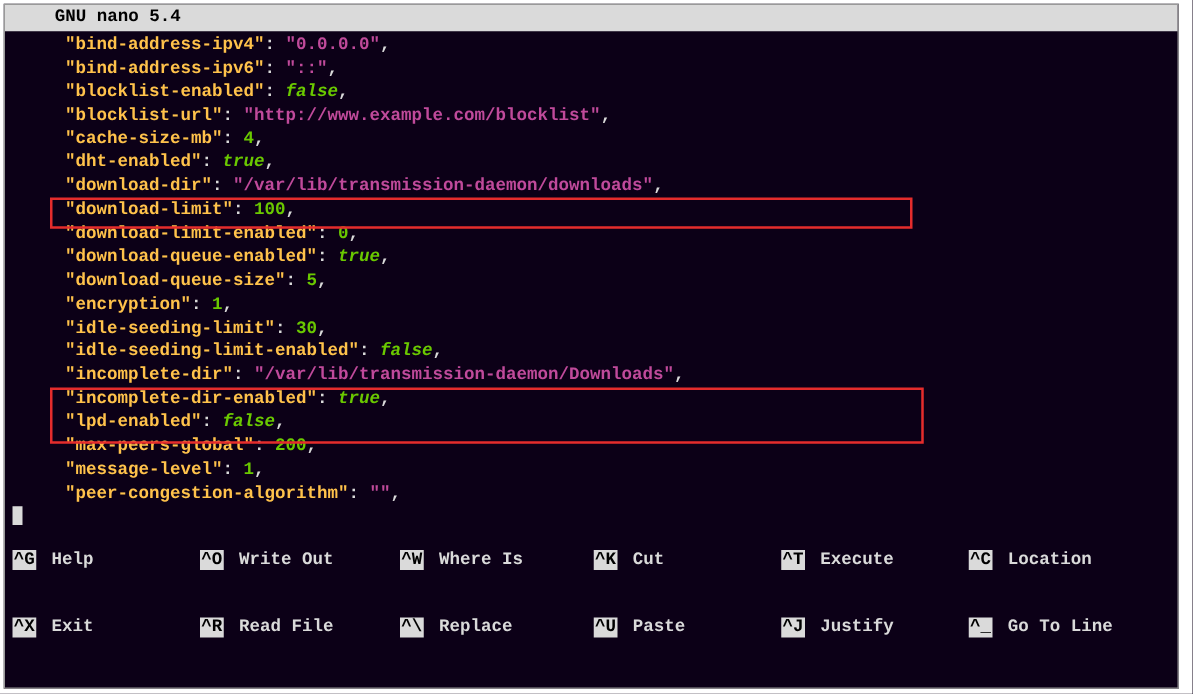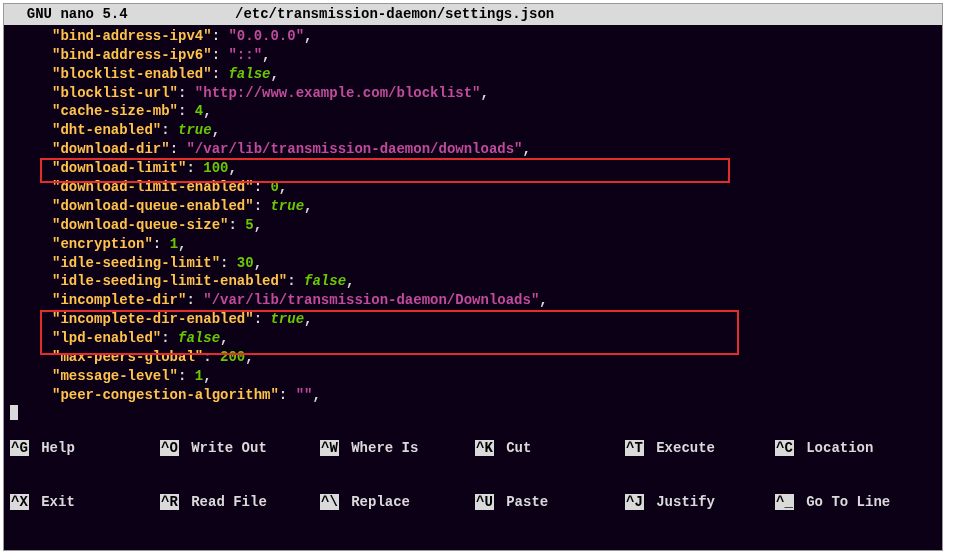--- a/index.html
+++ b/index.html
@@ -21,21 +21,21 @@
       background: #0c0017;
       width: 940px;
       height: 548px;
       margin: 3px;
       border: 1px solid #999;
       position: relative;
     }
     .titlebar {
       background: #dadada;
       color: #000;
-      padding: 1px 6px;
+      padding: 1px 23px;
       display: flex;
       white-space: pre;
       align-items: flex-end;
     }
     .titlebar .tb-left { width: 225px; }
     .editor {
       padding: 2px 8px 2px 8px;
       white-space: pre;
     }
     .line {
@@ -77,21 +77,20 @@
     .help-cell { display: inline-block; }
     .help-cell .kbd { margin-right: 4px; }
   </style>
 </head>
 <body>
 
 <div class="terminal">
 
   <div class="titlebar">
     <span class="tb-left">  GNU nano 5.4</span>
-    <span>/etc/transmission-daemon/settings.json</span>
   </div>
 
   <div class="editor" id="editor"><div class="line"><span class="key">"bind-address-ipv4"</span><span class="punct">: </span><span class="str">"0.0.0.0"</span><span class="punct">,</span></div><div class="line"><span class="key">"bind-address-ipv6"</span><span class="punct">: </span><span class="str">"::"</span><span class="punct">,</span></div><div class="line"><span class="key">"blocklist-enabled"</span><span class="punct">: </span><span class="bool">false</span><span class="punct">,</span></div><div class="line"><span class="key">"blocklist-url"</span><span class="punct">: </span><span class="str">"http://www.example.com/blocklist"</span><span class="punct">,</span></div><div class="line"><span class="key">"cache-size-mb"</span><span class="punct">: </span><span class="num">4</span><span class="punct">,</span></div><div class="line"><span class="key">"dht-enabled"</span><span class="punct">: </span><span class="bool">true</span><span class="punct">,</span></div><div class="line"><span class="key">"download-dir"</span><span class="punct">: </span><span class="str">"/var/lib/transmission-daemon/downloads"</span><span class="punct">,</span></div><div class="line"><span class="key">"download-limit"</span><span class="punct">: </span><span class="num">100</span><span class="punct">,</span></div><div class="line"><span class="key">"download-limit-enabled"</span><span class="punct">: </span><span class="num">0</span><span class="punct">,</span></div><div class="line"><span class="key">"download-queue-enabled"</span><span class="punct">: </span><span class="bool">true</span><span class="punct">,</span></div><div class="line"><span class="key">"download-queue-size"</span><span class="punct">: </span><span class="num">5</span><span class="punct">,</span></div><div class="line"><span class="key">"encryption"</span><span class="punct">: </span><span class="num">1</span><span class="punct">,</span></div><div class="line"><span class="key">"idle-seeding-limit"</span><span class="punct">: </span><span class="num">30</span><span class="punct">,</span></div><div class="line"><span class="key">"idle-seeding-limit-enabled"</span><span class="punct">: </span><span class="bool">false</span><span class="punct">,</span></div><div class="line"><span class="key">"incomplete-dir"</span><span class="punct">: </span><span class="str">"/var/lib/transmission-daemon/Downloads"</span><span class="punct">,</span></div><div class="line"><span class="key">"incomplete-dir-enabled"</span><span class="punct">: </span><span class="bool">true</span><span class="punct">,</span></div><div class="line"><span class="key">"lpd-enabled"</span><span class="punct">: </span><span class="bool">false</span><span class="punct">,</span></div><div class="line"><span class="key">"max-peers-global"</span><span class="punct">: </span><span class="num">200</span><span class="punct">,</span></div><div class="line"><span class="key">"message-level"</span><span class="punct">: </span><span class="num">1</span><span class="punct">,</span></div><div class="line"><span class="key">"peer-congestion-algorithm"</span><span class="punct">: </span><span class="str">""</span><span class="punct">,</span></div></div>
 
   <div class="redbox" style="left:36px; top:154px; width:690px; height:25px;"></div>
   <div class="redbox" style="left:36px; top:306px; width:699px; height:45px;"></div>
 
   <div class="cursor-block" style="left:6px; top:401px;"></div>
 
   <div class="helpbar">

